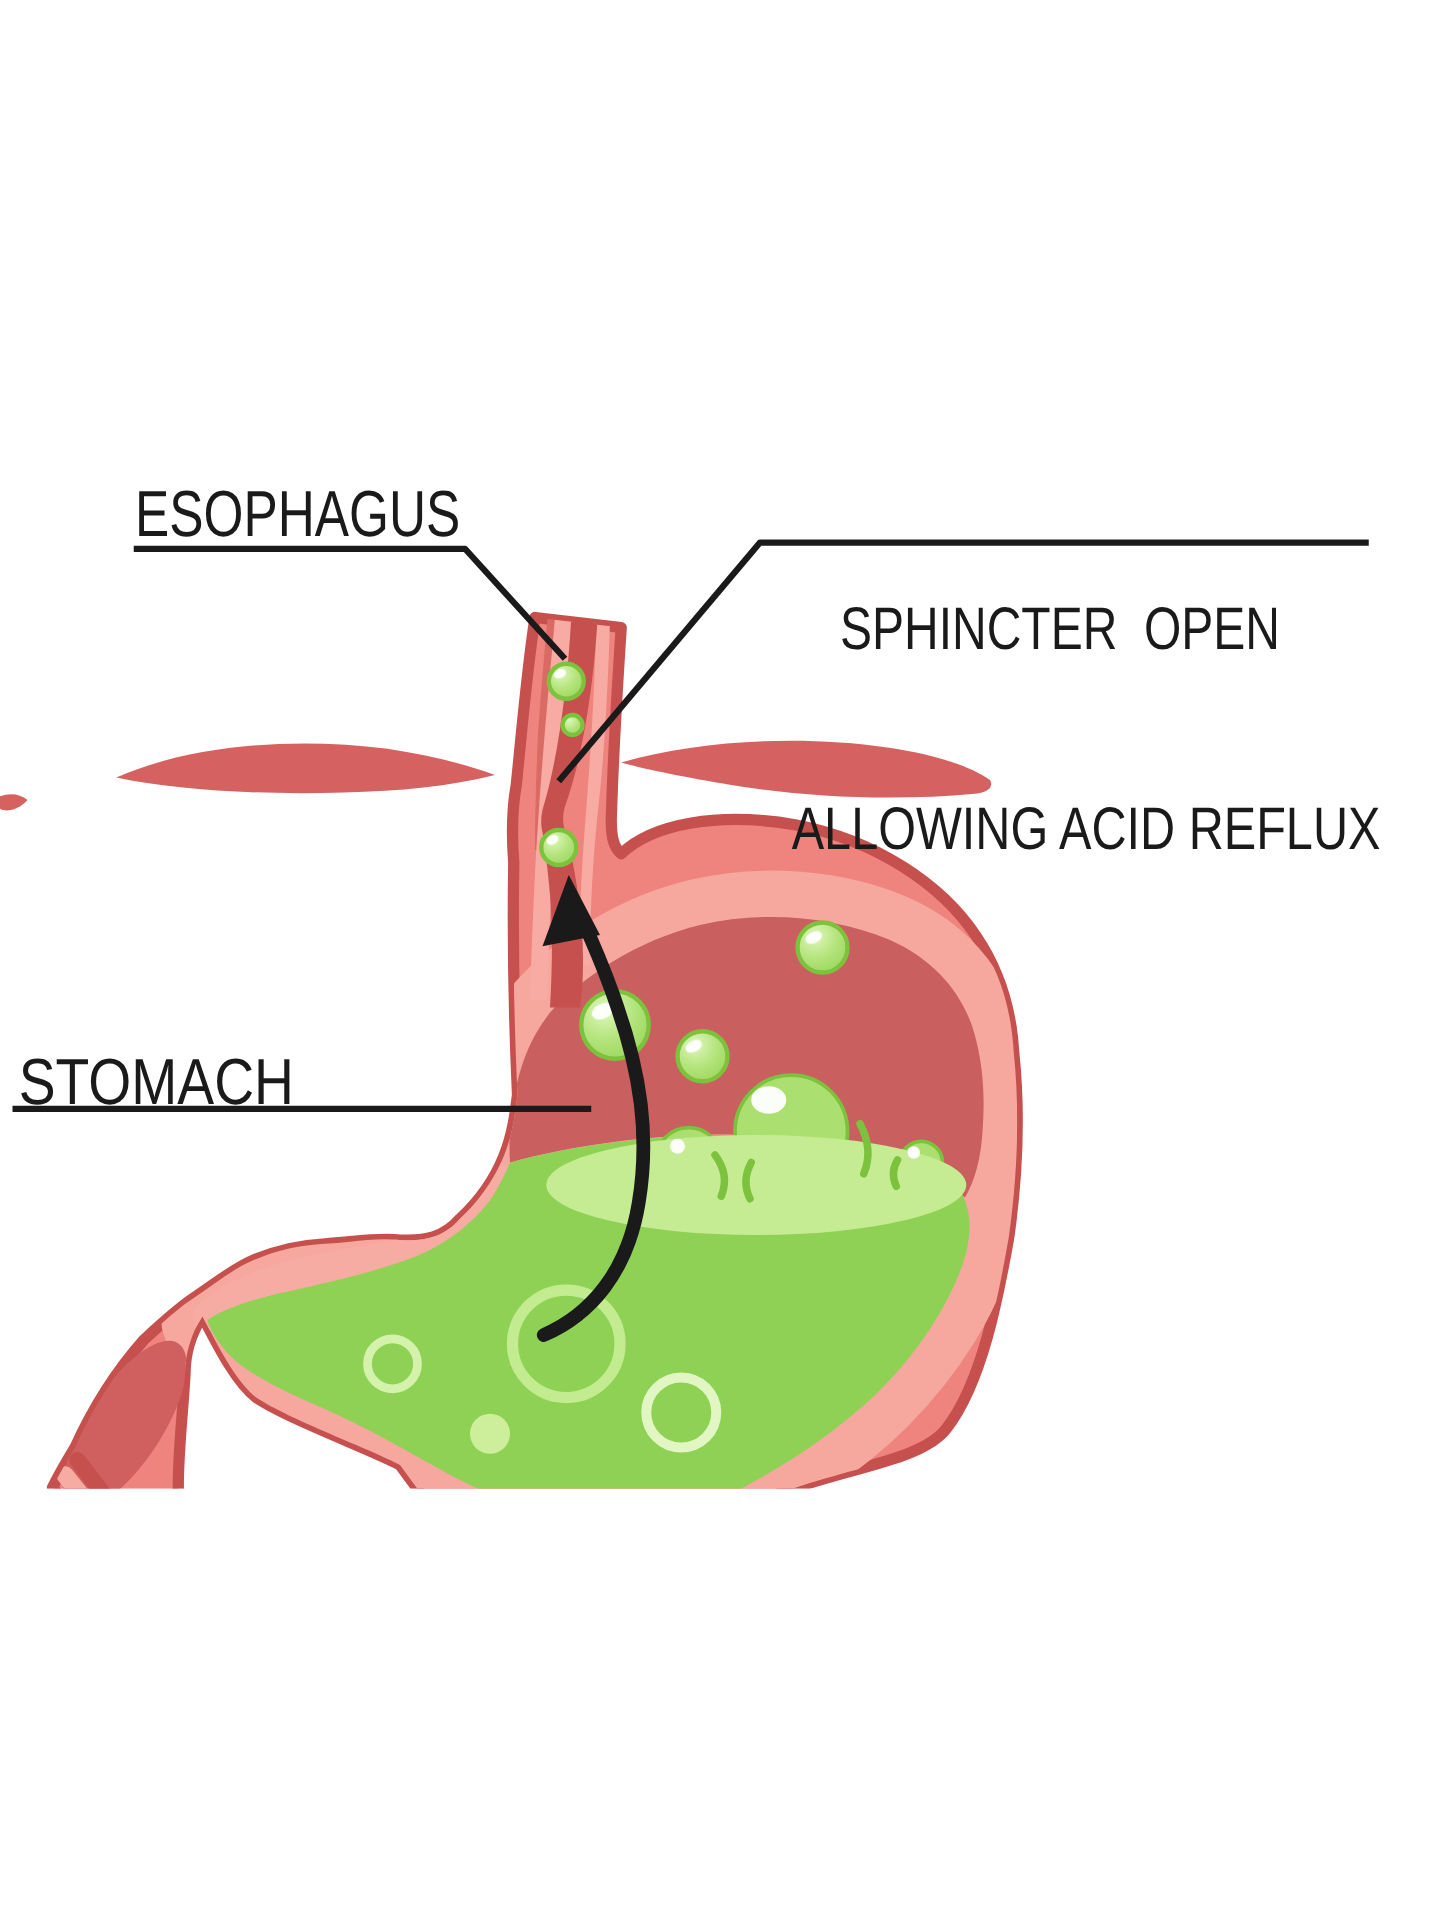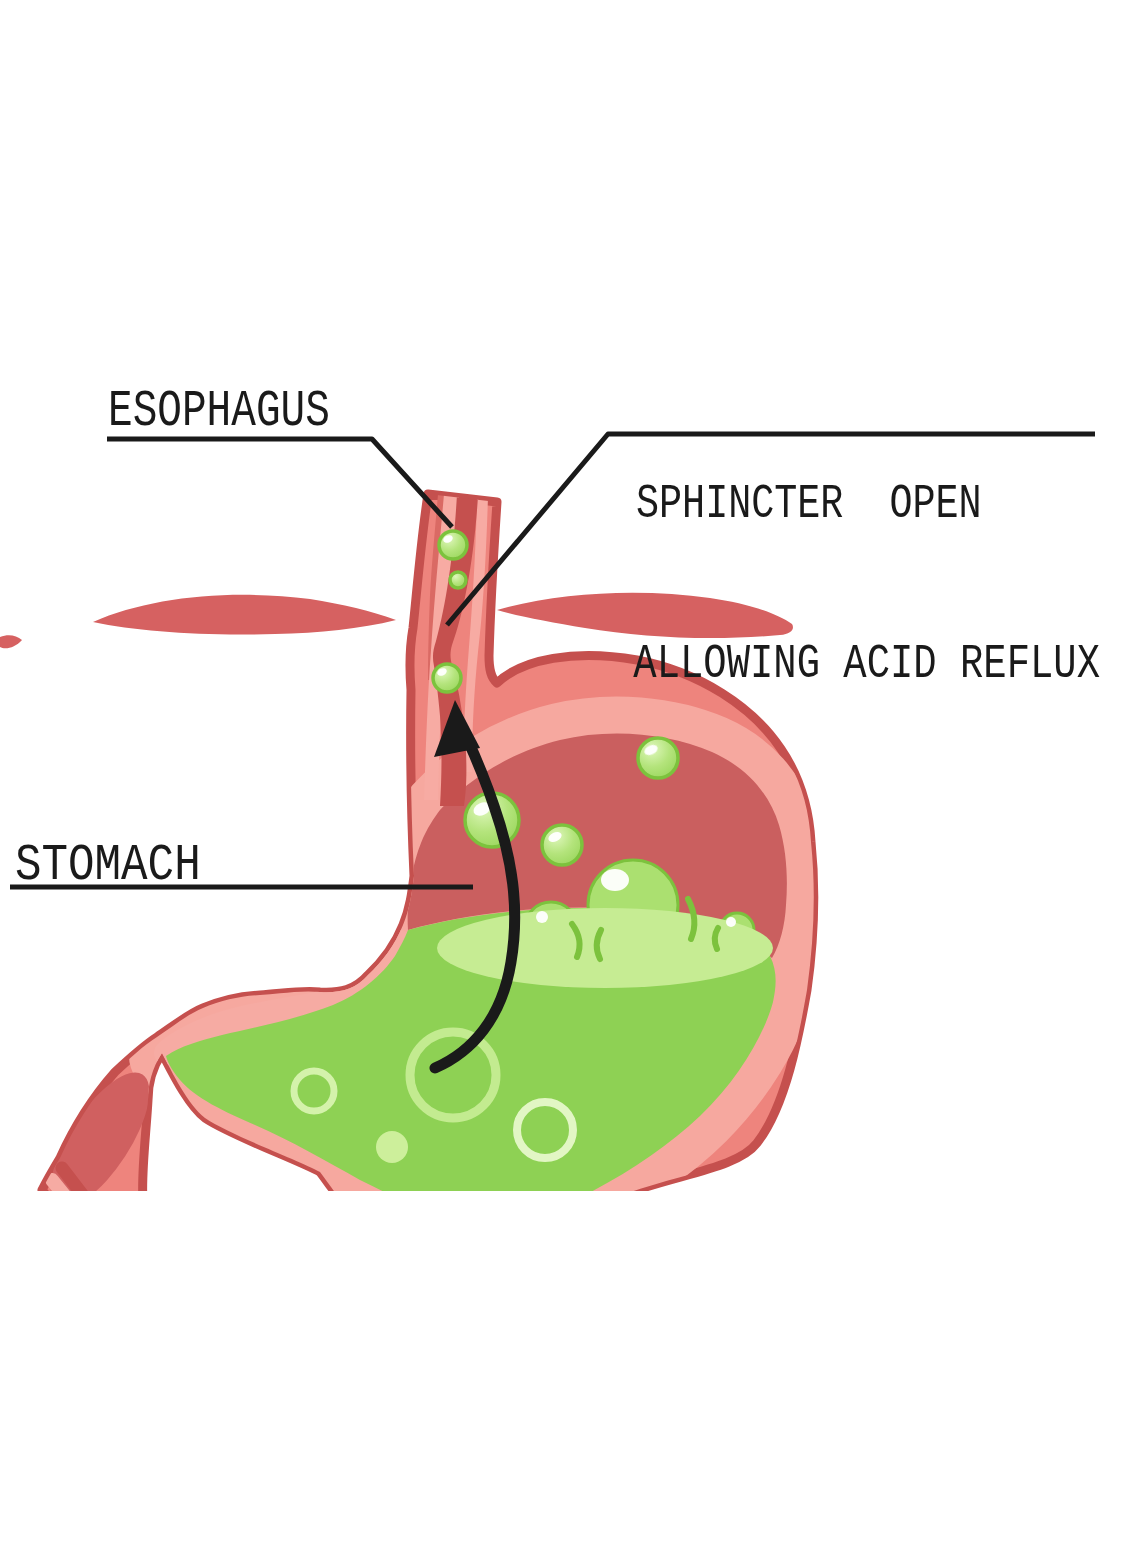--- a/index.html
+++ b/index.html
@@ -1,22 +1,22 @@
 <!DOCTYPE html>
 <html><head>
 <meta charset="utf-8">
 <style>
   html,body{margin:0;padding:0;background:#ffffff;}
   #stage{position:relative;width:1143px;height:1191px;background:#ffffff;overflow:hidden;
-         font-family:Liberation Mono, monospace;}
+         font-family:Liberation Sans, sans-serif;}
   svg{position:absolute;left:0;top:0;}
   .label{position:absolute;color:#1a1a1a;white-space:pre;line-height:1;}
   .lbl-esophagus{left:108px;top:386px;font-size:52px;transform:scaleX(0.79);transform-origin:left top;}
   .lbl-stomach{left:15px;top:840px;font-size:52px;transform:scaleX(0.85);transform-origin:left top;}
-  .lbl-sphincter{left:583px;top:384px;width:530px;font-size:48px;}
+  .lbl-sphincter{left:583px;top:384px;width:530px;text-align:center;font-size:48px;}
   .lbl-sphincter .l1{display:block;transform:scaleX(0.80);transform-origin:center top;}
   .lbl-sphincter .l2{display:block;margin-top:16px;transform:scaleX(0.81);transform-origin:center top;}
 </style>
 </head>
 <body>
 
 <div id="stage">
 
 <svg width="1143" height="1543" viewBox="0 0 1143 1543">
   <defs>

